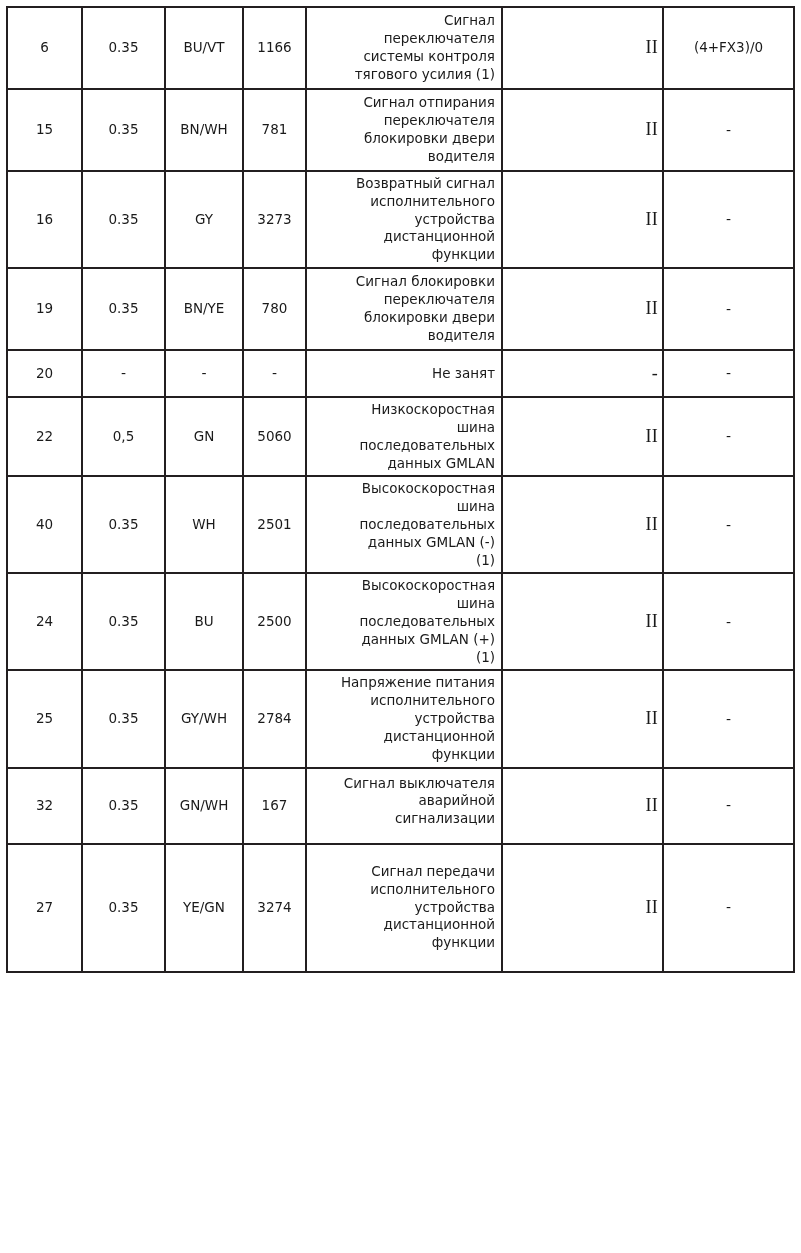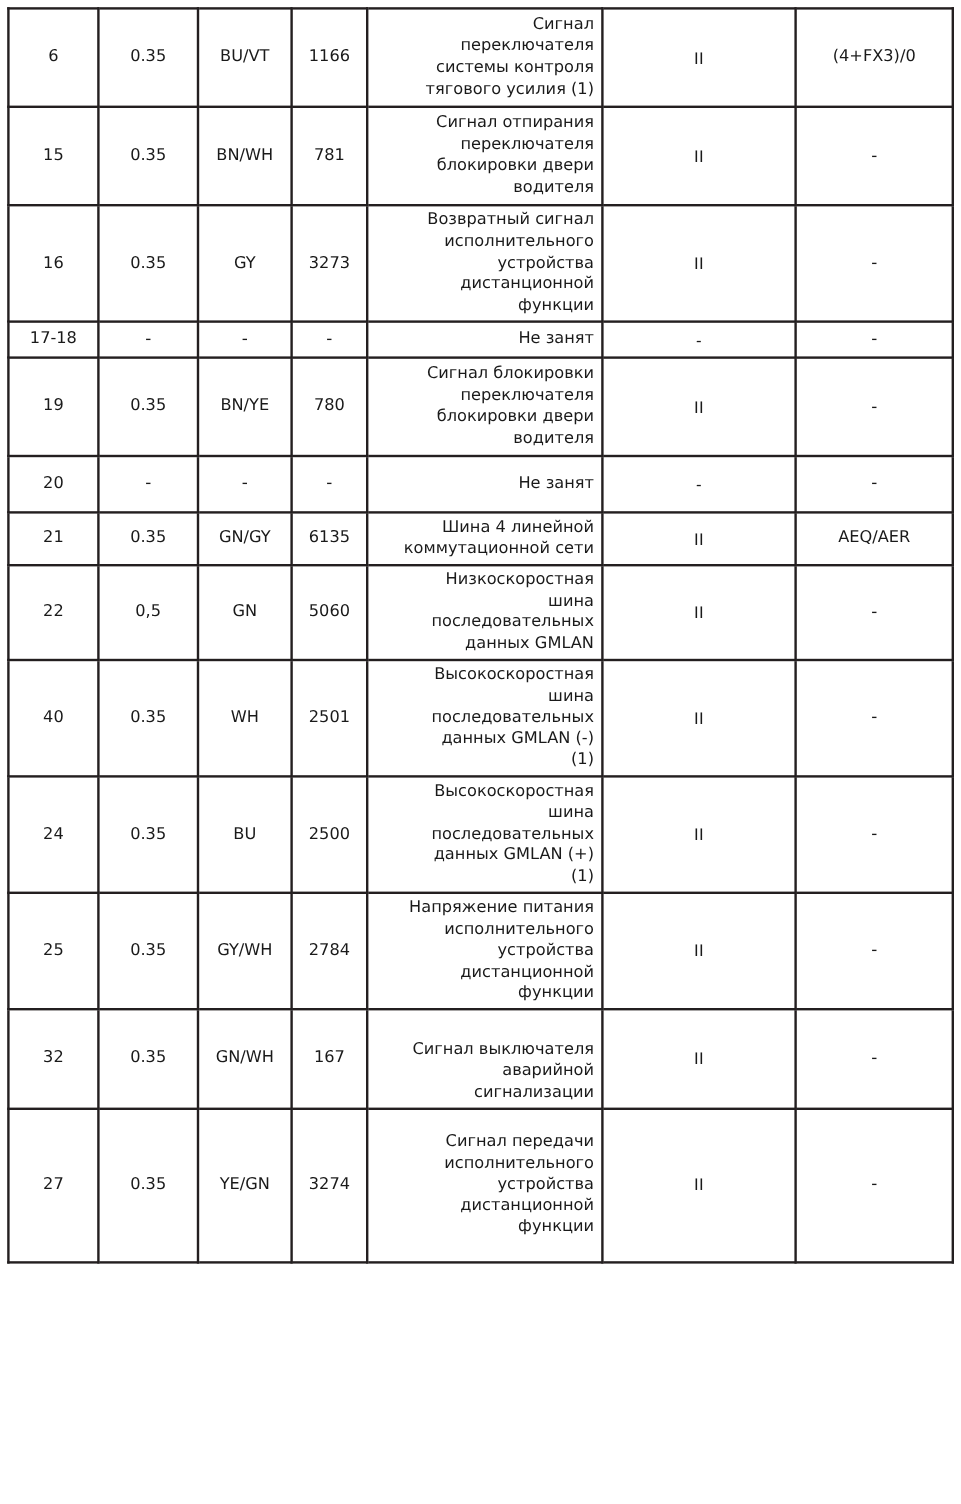--- a/index.html
+++ b/index.html
@@ -57,26 +57,27 @@
   .center  { text-align: center; }
   .left    { text-align: left; }
 
   td.desc .cell {
     padding-left: 10px;
     padding-right: 6px;
     text-align: right;
   }
 
   td.desc.top { vertical-align: top; }
-  td.desc.top .cell { padding-top: 24px; }
+  td.desc.top .cell { padding-top: 6px; }
 
   td.roman .cell {
-    font-family: Liberation Sans, sans-serif;
-    font-size: 14px;
+    font-family: Liberation Serif, serif;
+    font-size: 18px;
     letter-spacing: 0.3px;
+    text-align: right;
   }
 
   td.dash .cell {
     font-size: 14px;
   }
 </style>
 </head>
 <body>
 
 <div id="wiring-table-wrap">
@@ -163,43 +164,20 @@
 дистанционной
 функции</span>
           </td>
           <td class="roman">
             <span class="cell center">II</span>
           </td>
           <td class="dash">
             <span class="cell center">-</span>
           </td>
         </tr>
-        <tr style="height: 30px;">
-          <td>
-            <span class="cell center">17-18</span>
-          </td>
-          <td class="dash">
-            <span class="cell center">-</span>
-          </td>
-          <td class="dash">
-            <span class="cell center">-</span>
-          </td>
-          <td class="dash">
-            <span class="cell center">-</span>
-          </td>
-          <td class="desc">
-            <span class="cell left">Не занят</span>
-          </td>
-          <td class="roman">
-            <span class="cell center">-</span>
-          </td>
-          <td class="dash">
-            <span class="cell center">-</span>
-          </td>
-        </tr>
         <tr style="height: 82px;">
           <td>
             <span class="cell center">19</span>
           </td>
           <td>
             <span class="cell center">0.35</span>
           </td>
           <td>
             <span class="cell center">BN/YE</span>
           </td>
@@ -233,44 +211,20 @@
             <span class="cell center">-</span>
           </td>
           <td class="desc">
             <span class="cell left">Не занят</span>
           </td>
           <td class="roman">
             <span class="cell center">-</span>
           </td>
           <td class="dash">
             <span class="cell center">-</span>
-          </td>
-        </tr>
-        <tr style="height: 37px;">
-          <td>
-            <span class="cell center">21</span>
-          </td>
-          <td>
-            <span class="cell center">0.35</span>
-          </td>
-          <td>
-            <span class="cell center">GN/GY</span>
-          </td>
-          <td>
-            <span class="cell center">6135</span>
-          </td>
-          <td class="desc">
-            <span class="cell left">Шина 4 линейной
-коммутационной сети</span>
-          </td>
-          <td class="roman">
-            <span class="cell center">II</span>
-          </td>
-          <td>
-            <span class="cell center">AEQ/AER</span>
           </td>
         </tr>
         <tr style="height: 74px;">
           <td>
             <span class="cell center">22</span>
           </td>
           <td>
             <span class="cell center">0,5</span>
           </td>
           <td>

